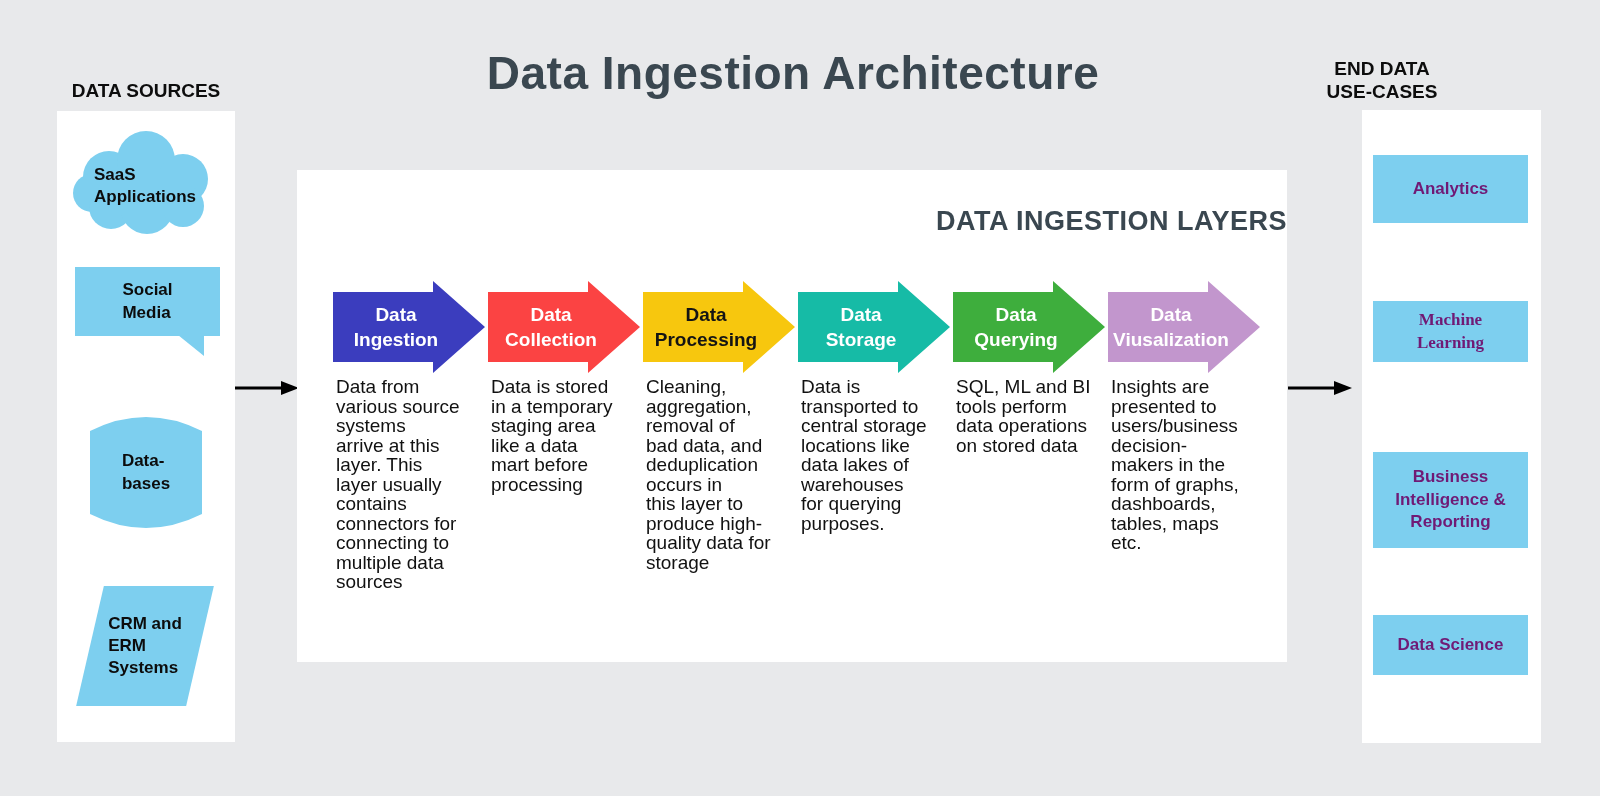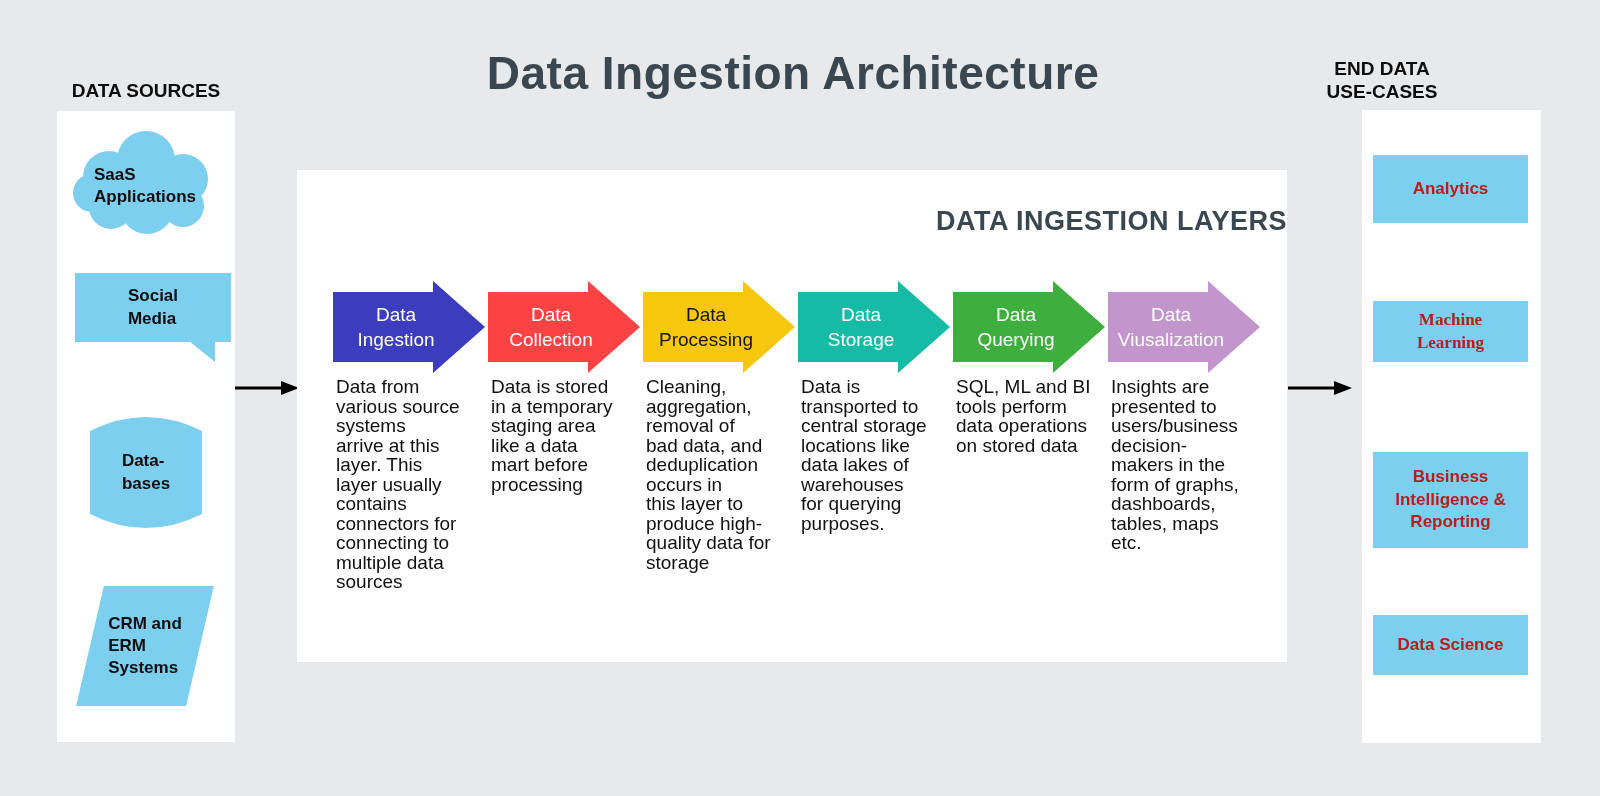--- a/index.html
+++ b/index.html
@@ -27,45 +27,45 @@
   .center-header{position:absolute;top:36px;left:0;width:100%;text-align:right;
     font-size:27px;font-weight:700;color:var(--heading);letter-spacing:0.5px;}
 
   
   .src-item{position:absolute;}
   .shape-label{position:absolute;inset:0;display:flex;align-items:center;justify-content:center;
     text-align:left;font-size:17px;font-weight:700;color:#0c0c0c;line-height:1.3;white-space:pre-line;}
   .cloud-item{left:12px;top:16px;width:152px;height:110px;}
   .cloud-item svg{position:absolute;inset:0;}
   .cloud-item .shape-label{padding-top:8px;}
-  .speech-item{left:18px;top:162px;width:156px;height:69px;background:var(--lightblue);}
+  .speech-item{left:18px;top:156px;width:145px;height:69px;background:var(--lightblue);}
   .speech-item::after{content:"";position:absolute;bottom:-20px;right:16px;width:0;height:0;
     border-top:21px solid var(--lightblue);border-left:26px solid transparent;}
   .cyl-item{left:32px;top:303px;width:114px;height:117px;}
   .cyl-item svg{position:absolute;inset:0;}
   .para-item{left:18px;top:475px;width:140px;height:120px;}
   .para-item::before{content:"";position:absolute;top:0;bottom:0;left:15px;right:15px;
     background:var(--lightblue);transform:skewX(-13deg);}
 
   
   .flow-arrow{position:absolute;}
 
   
   .step{position:absolute;top:111px;width:155px;height:360px;}
   .step svg.arrow{position:absolute;top:0;left:0;}
   .step-label{position:absolute;top:0;left:-3px;width:132px;height:92px;display:flex;
-    align-items:center;justify-content:center;text-align:center;font-size:19px;font-weight:400;
+    align-items:center;justify-content:center;text-align:center;font-size:19px;font-weight:700;
     line-height:1.32;white-space:pre-line;}
   .step-desc{position:absolute;top:96px;left:3px;width:142px;font-size:19px;font-weight:400;
     color:var(--body);line-height:19.5px;white-space:pre-line;}
 
   
   .usecase{position:absolute;left:11px;width:155px;background:var(--lightblue);display:flex;
     align-items:center;justify-content:center;text-align:center;font-size:17px;font-weight:700;
-    color:#b91c1c;line-height:1.35;white-space:pre-line;}
+    color:#701a75;line-height:1.35;white-space:pre-line;}
   .uc-0{top:45px;height:68px;}
   .uc-1{top:191px;height:61px;font-family:Liberation Serif, serif;}
   .uc-2{top:342px;height:96px;}
   .uc-3{top:505px;height:60px;}
 </style>
 </head>
 <body>
 
 <div class="stage">
 

